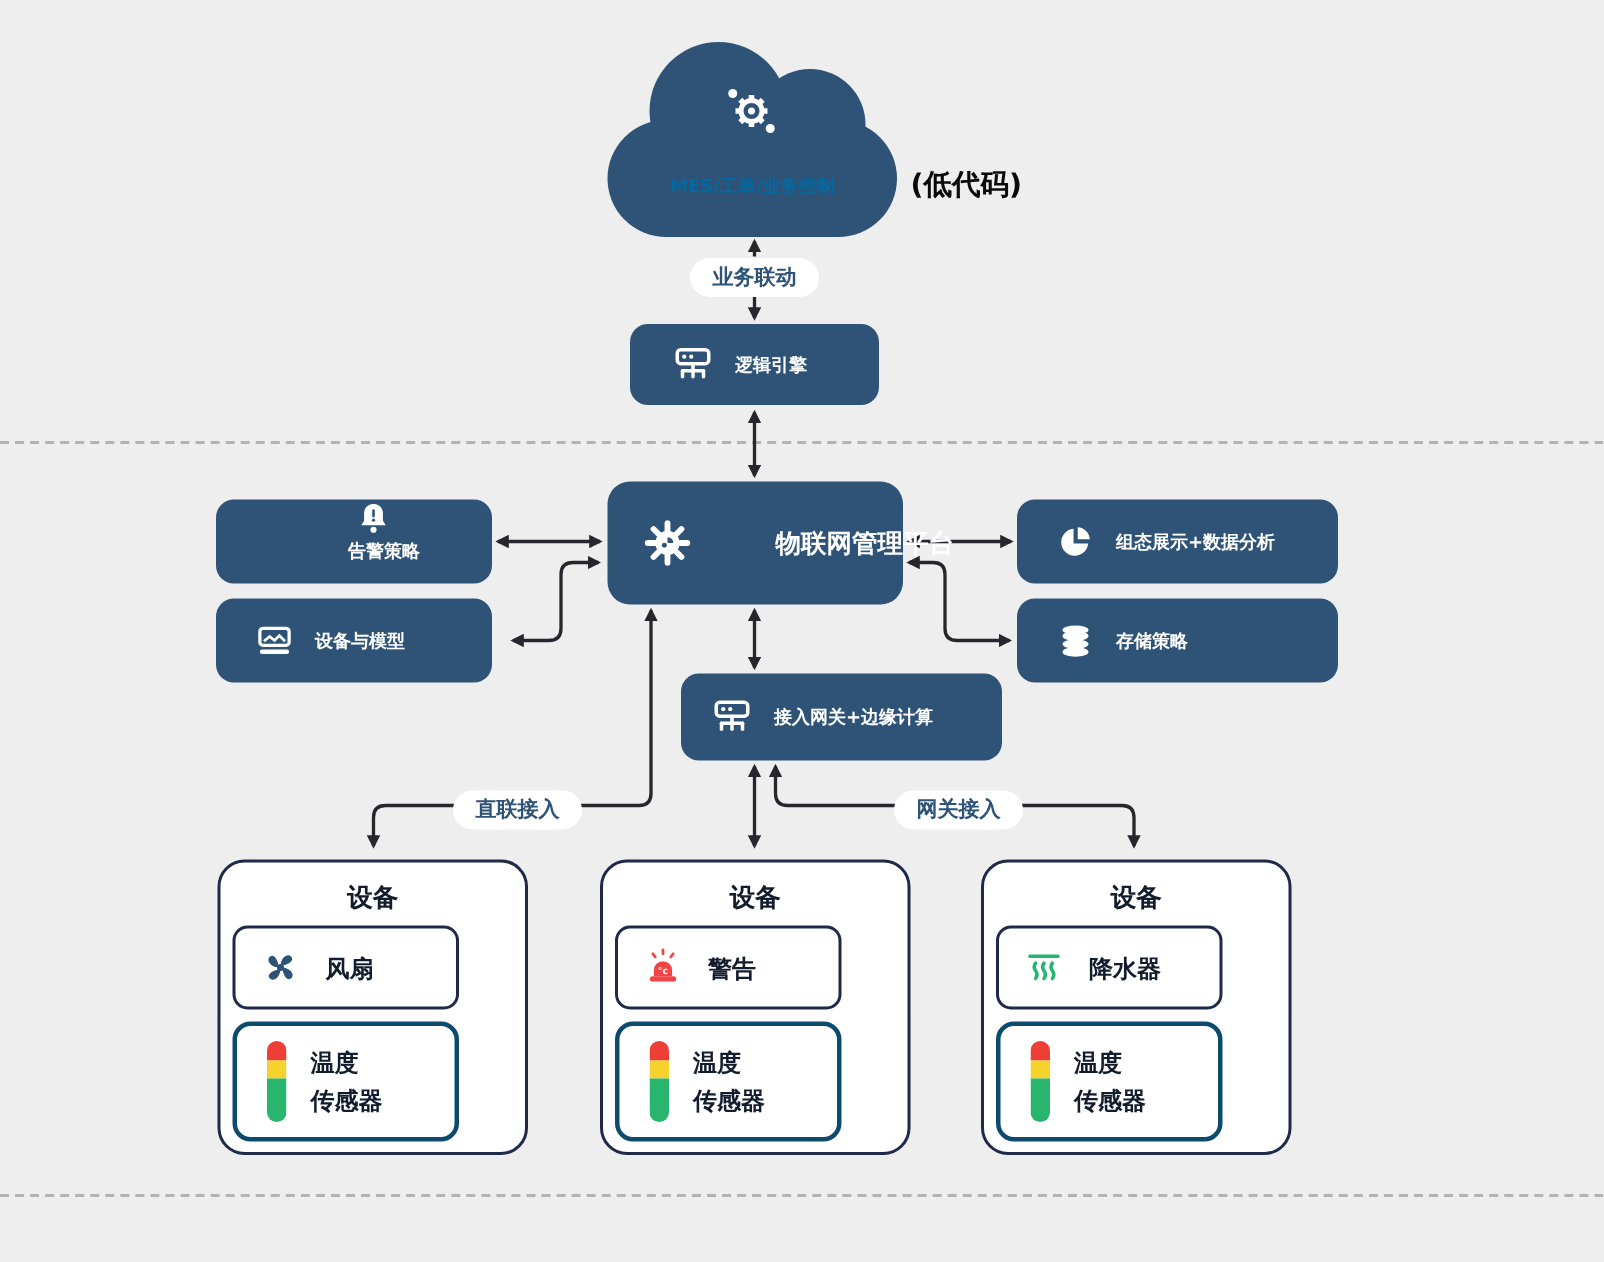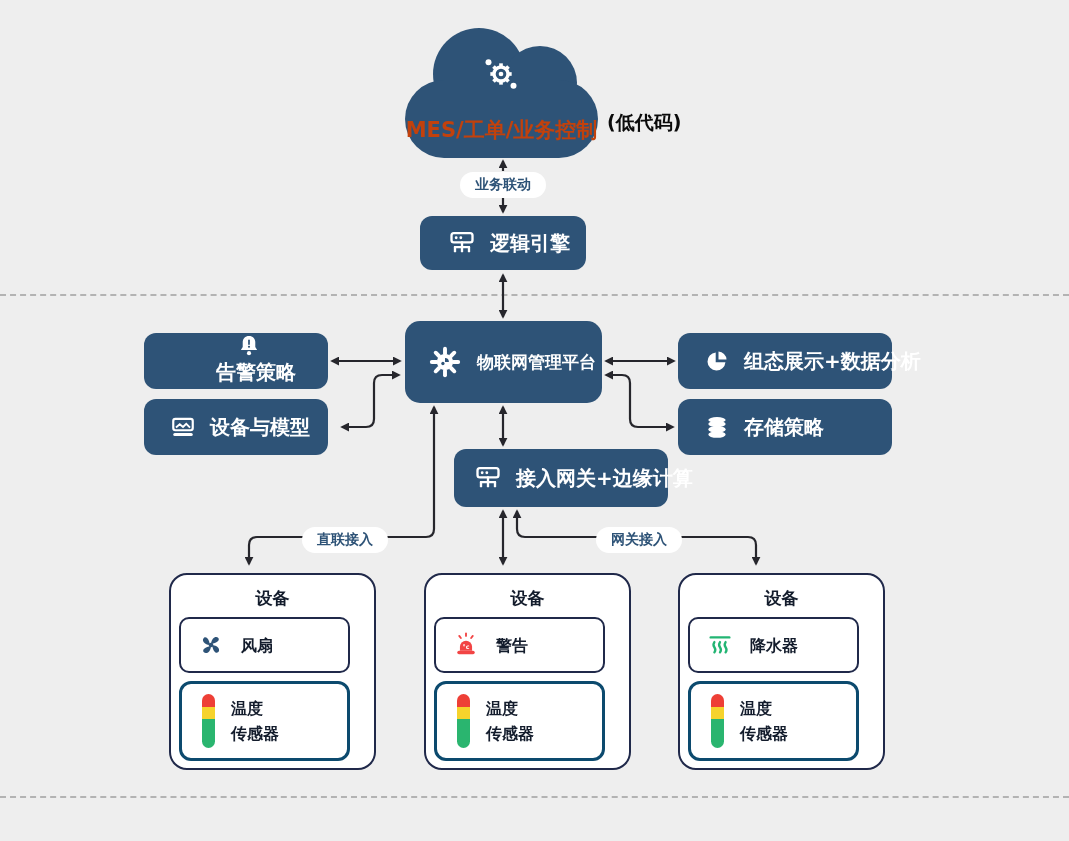--- a/index.html
+++ b/index.html
@@ -10,47 +10,47 @@
   .sep.top{top:294px;}
   .sep.bottom{top:796px;}
 
   svg.connectors{position:absolute;left:0;top:0;z-index:1;}
 
   
   .cloud{position:absolute;left:405px;top:28px;width:196px;height:130px;z-index:2;}
   .cloud .puff{position:absolute;background:#2e5377;border-radius:50%;}
   .cloud .body{position:absolute;left:0;top:52px;width:193px;height:78px;background:#2e5377;border-radius:39px;}
   .cloud .icon{position:absolute;left:76px;top:26px;width:40px;height:40px;}
-  .cloud .label{position:absolute;left:0;top:88px;width:193px;text-align:center;color:#c2410c;font-weight:bold;font-size:21px;}
+  .cloud .label{position:absolute;left:0;top:88px;width:193px;text-align:center;color:#0369a1;font-weight:bold;font-size:12px;}
   .side-note{position:absolute;left:607px;top:110px;font-size:19px;font-weight:bold;color:#0a0a0a;z-index:2;}
 
   
-  .bluebox{position:absolute;background:#2e5377;border-radius:12px;display:flex;align-items:center;color:#fff;font-weight:bold;font-size:20px;z-index:2;box-sizing:border-box;}
+  .bluebox{position:absolute;background:#2e5377;border-radius:12px;display:flex;align-items:center;color:#fff;font-weight:bold;font-size:12px;z-index:2;box-sizing:border-box;}
   .bluebox .nicon{flex:0 0 auto;display:flex;align-items:center;justify-content:center;}
   .bluebox .ntext{margin-left:14px;white-space:nowrap;}
 
   #logic-engine{left:420px;top:216px;width:166px;height:54px;padding-left:28px;}
-  #platform{left:405px;top:321px;width:197px;height:82px;padding-left:22px;border-radius:15px;font-size:17px;}
+  #platform{left:405px;top:321px;width:197px;height:82px;padding-left:22px;border-radius:15px;font-size:17px;gap:40px;}
   #alarm-policy{left:144px;top:333px;width:184px;height:56px;padding-left:26px;flex-direction:column;}
   #device-model{left:144px;top:399px;width:184px;height:56px;padding-left:26px;text-align:center;}
   #display-analysis{left:678px;top:333px;width:214px;height:56px;padding-left:26px;}
   #storage-policy{left:678px;top:399px;width:214px;height:56px;padding-left:26px;font-family:Liberation Serif, serif;}
   #gateway{left:454px;top:449px;width:214px;height:58px;padding-left:20px;}
 
   
   .pill{position:absolute;background:#ffffff;border-radius:13px;color:#2e5377;font-weight:bold;font-size:14px;padding:4px 15px;z-index:3;white-space:nowrap;transform:translateX(-50%);}
   #pill-business{left:503px;top:172px;}
   #pill-direct{left:345px;top:527px;}
   #pill-gateway{left:639px;top:527px;}
 
   
-  .card{position:absolute;top:573px;width:207px;height:197px;background:#fff;border:2px solid #20294a;border-radius:18px;z-index:2;box-sizing:border-box;margin-left:24px;}
+  .card{position:absolute;top:573px;width:207px;height:197px;background:#fff;border:2px solid #20294a;border-radius:18px;z-index:2;box-sizing:border-box;}
   #card-0{left:145px;} #card-1{left:400px;} #card-2{left:654px;}
   .card .ctitle{margin-top:12px;text-align:center;font-size:17px;font-weight:bold;color:#131c2c;}
-  .inner{position:absolute;left:8px;width:171px;background:#fff;box-sizing:border-box;display:flex;align-items:center;}
+  .inner{position:absolute;left:8px;width:151px;background:#fff;box-sizing:border-box;display:flex;align-items:center;}
   .inner.actuator{top:42px;height:56px;border:2px solid #20294a;border-radius:10px;padding-left:16px;}
   .inner.sensor{top:106px;height:80px;border:3px solid #0c4a6e;border-radius:12px;padding-left:20px;}
   .inner .ilabel{margin-left:16px;font-size:16px;font-weight:bold;color:#131c2c;line-height:25px;}
   .levelbar{width:13px;height:54px;border-radius:7px;overflow:hidden;display:flex;flex-direction:column;flex:0 0 auto;}
   .levelbar .r{height:13px;background:#ee3f36;}
   .levelbar .y{height:12px;background:#f6d32c;}
   .levelbar .g{flex:1;background:#2ab56f;}
 </style>
 </head>
 <body>

